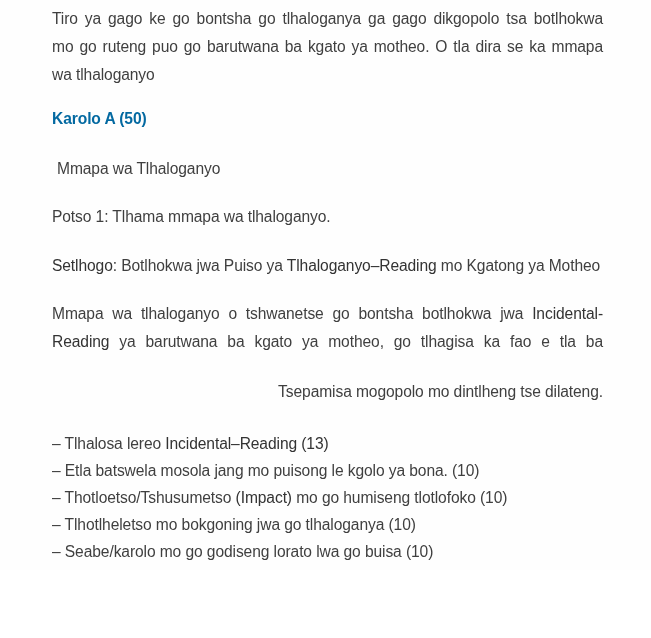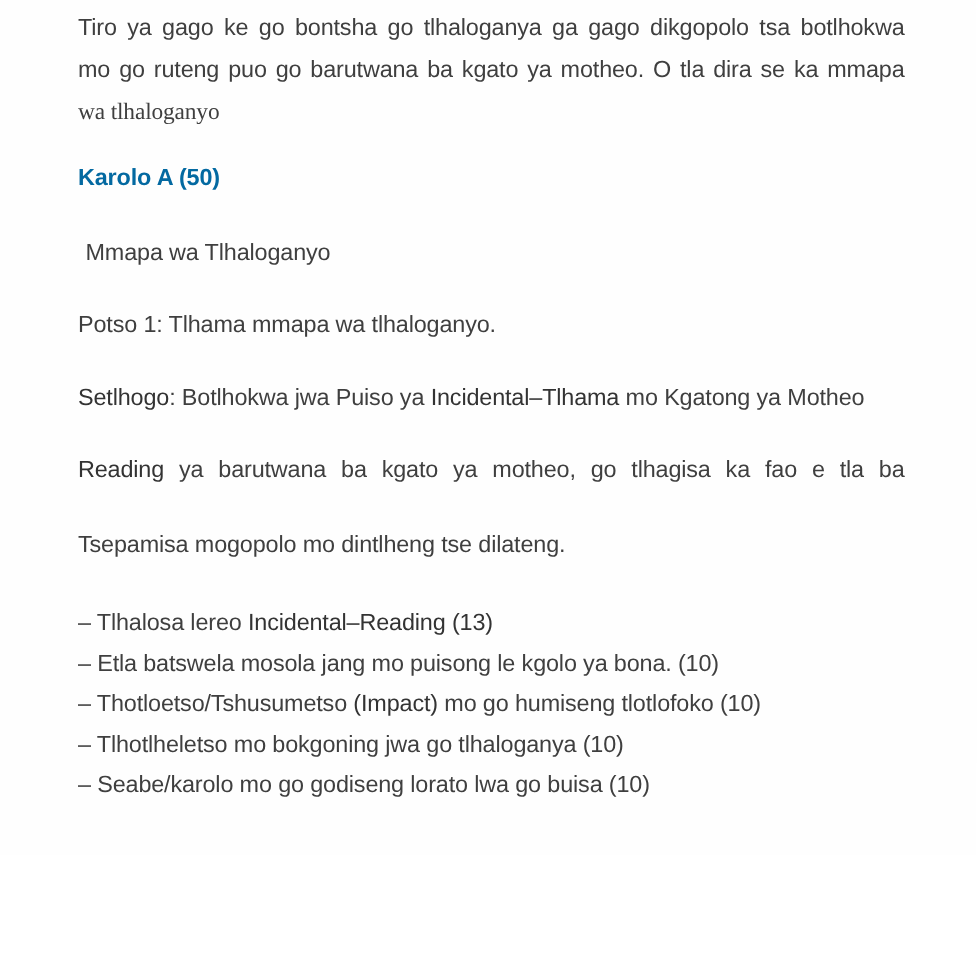--- a/index.html
+++ b/index.html
@@ -36,31 +36,30 @@
   .jline {
     display: block;
     text-align: justify;
     text-align-last: justify;
     white-space: nowrap;
   }
   .lline {
     display: block;
     text-align: left;
     white-space: nowrap;
-    font-family: Liberation Serif, serif;
   }
   .single {
     white-space: nowrap;
   }
   .heading { margin-top: 16px !important; font-weight: 700; color: #0369a1; }
   .subheading { margin-top: 22px !important; padding-left: 5px; }
   .question { margin-top: 20px !important; }
   .titleline { margin-top: 21px !important; }
   .bodypara { margin-top: 20px !important; }
-  .focusline { margin-top: 22px !important; }
+  .focusline { margin-top: 22px !important; text-align: right; }
   .list { margin-top: 24px !important; }
   .list-item {
     line-height: 27px;
     white-space: nowrap;
   }
   
   .crop-mark {
     position: absolute;
     box-sizing: border-box;
   }
@@ -92,23 +91,24 @@
       <span class="jline">mo go ruteng puo go barutwana ba kgato ya motheo. O tla dira se ka mmapa</span>
       <span class="lline">wa tlhaloganyo</span>
     </div>
 
     <p class="heading single">Karolo A (50)</p>
 
     <p class="subheading single">Mmapa wa Tlhaloganyo</p>
 
     <p class="question single">Potso 1: Tlhama mmapa wa tlhaloganyo.</p>
 
-    <p class="titleline single"><strong>Setlhogo</strong><span>: Botlhokwa jwa Puiso ya </span><strong>Incidental–Tlhama</strong><span> mo Kgatong ya Motheo</span></p>
+    <p class="titleline single"><strong>Setlhogo</strong><span>: Botlhokwa jwa Puiso ya </span><strong>Tlhaloganyo–Reading</strong><span> mo Kgatong ya Motheo</span></p>
 
     <div class="para bodypara">
+      <div class="jline"><span>Mmapa wa tlhaloganyo o tshwanetse go bontsha botlhokwa jwa </span><strong>Incidental-</strong></div>
       <div class="jline"><strong>Reading</strong><span> ya barutwana ba kgato ya motheo, go tlhagisa ka fao e tla ba</span></div>
     </div>
 
     <p class="focusline single">Tsepamisa mogopolo mo dintlheng tse dilateng.</p>
 
     <div class="list">
       <p class="list-item"><span>– Tlhalosa lereo </span><strong>Incidental–Reading (13)</strong><span></span></p>
       <p class="list-item"><span>– Etla batswela mosola jang mo puisong le kgolo ya bona. (10)</span><strong></strong><span></span></p>
       <p class="list-item"><span>– Thotloetso/Tshusumetso </span><strong>(Impact)</strong><span> mo go humiseng tlotlofoko (10)</span></p>
       <p class="list-item"><span>– Tlhotlheletso mo bokgoning jwa go tlhaloganya (10)</span><strong></strong><span></span></p>

